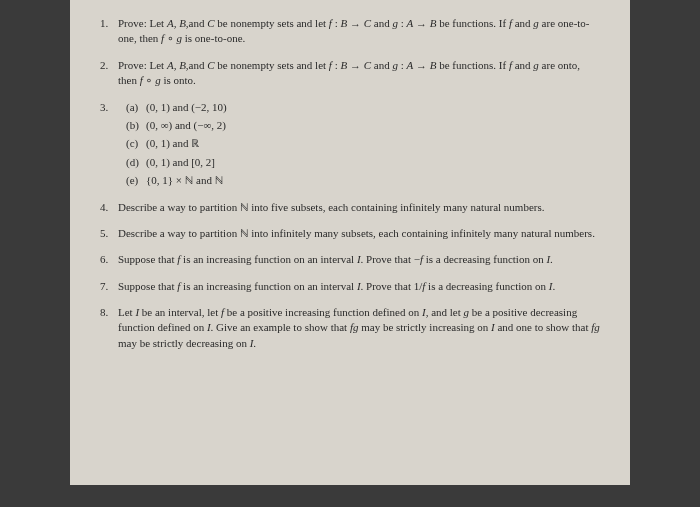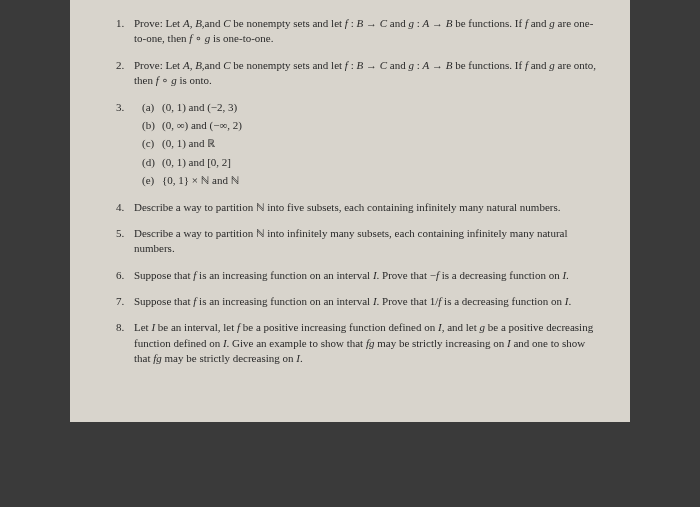--- a/index.html
+++ b/index.html
@@ -11,23 +11,23 @@
       width: 700px;
       height: 507px;
       background: #3a3a3a;
       display: flex;
       justify-content: center;
       align-items: flex-start;
       font-family: Georgia, 'Times New Roman', serif;
     }
     .page {
       width: 560px;
-      height: 422px;
+      height: 485px;
       background: #d8d4cc;
-      padding: 16px 30px 16px 46px;
+      padding: 16px 30px 16px 30px;
       color: #2a2a2a;
       font-size: 11px;
       line-height: 1.4;
     }
     ol.main-list {
       list-style: none;
       counter-reset: item;
     }
     li.main-item {
       counter-increment: item;
@@ -71,21 +71,21 @@
     <li class="main-item">
       <span>Prove: Let <span class="math-i">A</span>, <span class="math-i">B</span>,and <span class="math-i">C</span> be nonempty sets and let <span class="math-i">f</span> : <span class="math-i">B</span> → <span class="math-i">C</span> and <span class="math-i">g</span> : <span class="math-i">A</span> → <span class="math-i">B</span> be functions. If <span class="math-i">f</span> and <span class="math-i">g</span> are one-to-one, then <span class="math-i">f</span> ∘ <span class="math-i">g</span> is one-to-one.</span>
     </li>
     <li class="main-item">
       <span>Prove: Let <span class="math-i">A</span>, <span class="math-i">B</span>,and <span class="math-i">C</span> be nonempty sets and let <span class="math-i">f</span> : <span class="math-i">B</span> → <span class="math-i">C</span> and <span class="math-i">g</span> : <span class="math-i">A</span> → <span class="math-i">B</span> be functions. If <span class="math-i">f</span> and <span class="math-i">g</span> are onto, then <span class="math-i">f</span> ∘ <span class="math-i">g</span> is onto.</span>
     </li>
     <li class="main-item">
       <ol class="sub-list">
         <li class="sub-item">
           <span class="sub-label">(a)</span>
-          <span>(0, 1) and (−2, 3)</span>
+          <span>(0, 1) and (−2, 10)</span>
         </li>
         <li class="sub-item">
           <span class="sub-label">(b)</span>
           <span>(0, ∞) and (−∞, 2)</span>
         </li>
         <li class="sub-item">
           <span class="sub-label">(c)</span>
           <span>(0, 1) and <span class="bb">ℝ</span></span>
         </li>
         <li class="sub-item">

